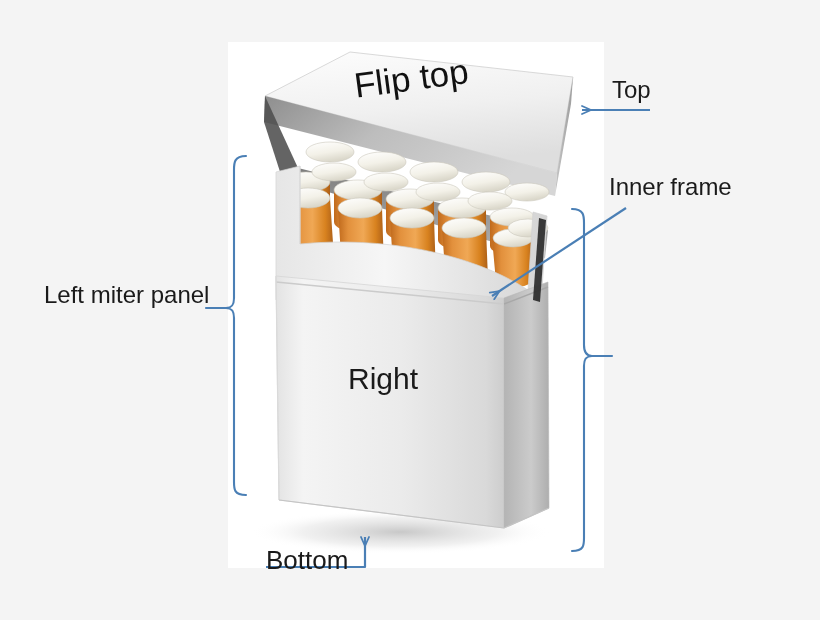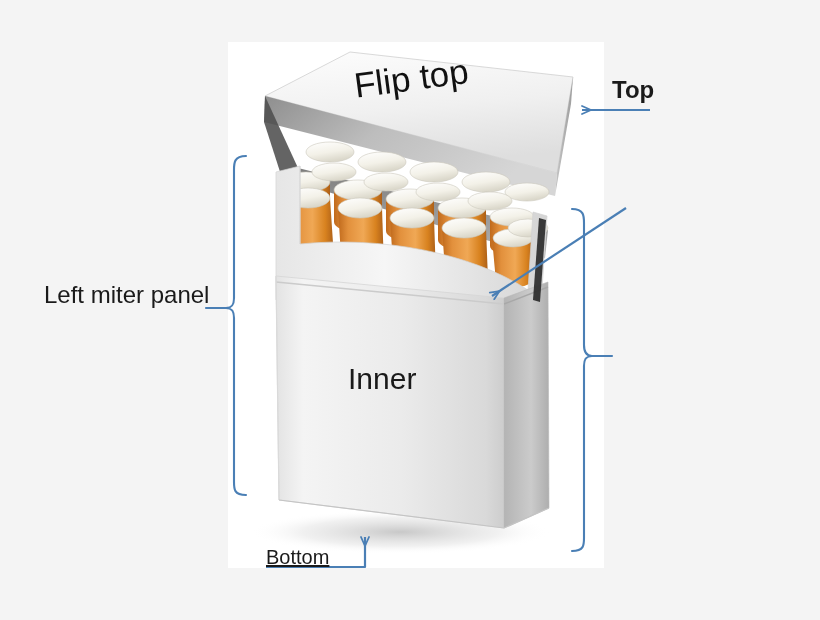--- a/index.html
+++ b/index.html
@@ -53,43 +53,41 @@
   }
   #label-front {
     left: 348px;
     top: 364px;
     font-size: 30px;
   }
   #label-top {
     left: 612px;
     top: 78px;
     font-size: 24px;
-    font-weight: bold;
   }
   #label-inner-frame {
     left: 609px;
     top: 175px;
     font-size: 24px;
   }
   #label-left-miter {
     left: 10px;
     top: 283px;
     font-size: 24px;
     margin-left: 34px;
   }
   #label-right-miter {
     left: 601px;
     top: 337px;
     font-size: 24px;
   }
   #label-bottom {
     left: 266px;
     top: 547px;
-    font-size: 20px;
-    text-decoration: underline;
+    font-size: 26px;
   }
 </style>
 </head>
 <body>
 
 <div id="stage">
 
   <div id="photo-plate"></div>
 
   <svg class="layer" id="product-layer" viewBox="0 0 820 620">
@@ -304,23 +302,24 @@
              L584,345
              C584,352 586,356 592,356
              C586,356 584,359 584,366
              L584,538
              C584,545 584,551 572,551" fill="none" stroke="#4a7fb5" stroke-width="2.1" stroke-linecap="round" stroke-linejoin="round"></path>
     <line x1="592" y1="356" x2="612" y2="356" stroke="#4a7fb5" stroke-width="2.1" stroke-linecap="round"></line>
   </svg>
 
   <div class="lbl" id="label-fliptop">Flip top</div>
 
-  <div class="lbl" id="label-front">Inner</div>
+  <div class="lbl" id="label-front">Right</div>
 
   <div class="lbl" id="label-top">Top</div>
 
+  <div class="lbl" id="label-inner-frame">Inner frame</div>
 
   <div class="lbl" id="label-left-miter">Left miter panel</div>
 
 
   <div class="lbl" id="label-bottom">Bottom</div>
 
 </div>
 
 </body></html>

